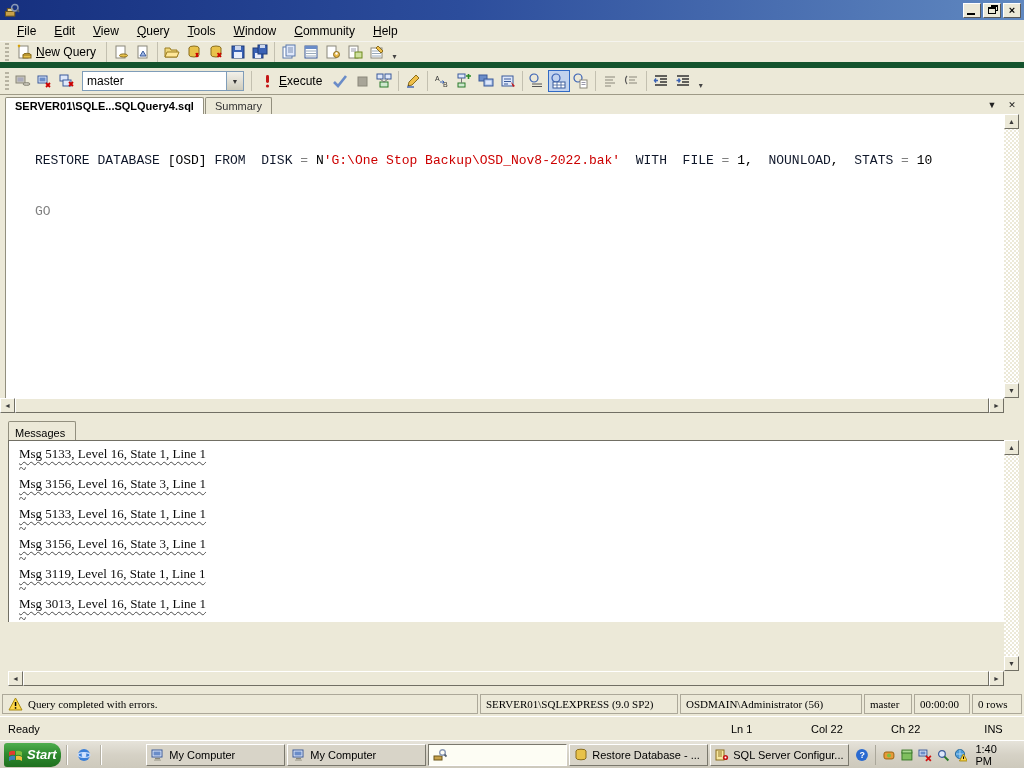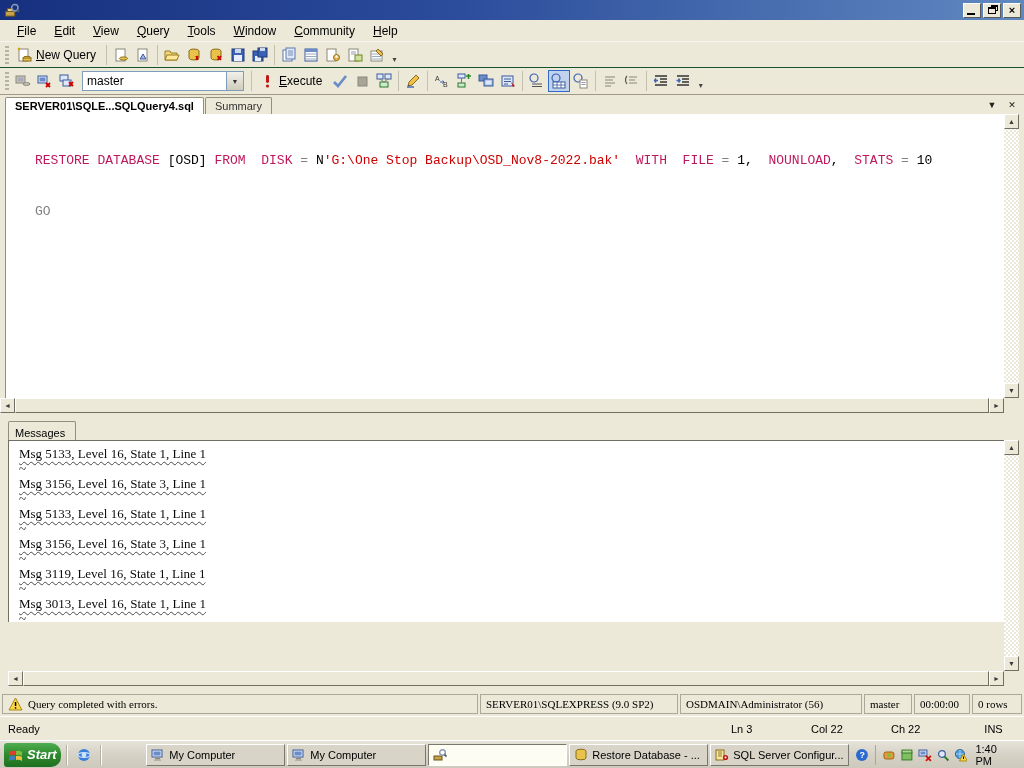--- a/index.html
+++ b/index.html
@@ -22,21 +22,21 @@
 
   
   .menubar { position:absolute; left:0; top:20px; width:1024px; height:22px; background:#ece9d8;
     display:flex; align-items:center; padding-left:8px; border-bottom:1px solid #f5f4ef; }
   .menu-item { display:inline-block; padding:3px 9px; font-size:12px; color:#000; }
   .menu-item::first-letter { text-decoration:underline; }
 
   
   .toolbar { position:absolute; left:0; width:1024px; height:26px; background:#ece9d8;
     display:flex; align-items:center; padding-left:2px; }
-  .toolbar1 { top:42px; border-bottom:1px solid #14532d; }
+  .toolbar1 { top:42px; border-bottom:6px solid #14532d; }
   .toolbar2 { top:68px; border-bottom:1px solid #9e9a87; height:27px; }
   .grip { width:4px; height:18px; margin:0 3px;
     background:repeating-linear-gradient(180deg,#b7b3a2 0 2px,transparent 2px 4px); }
   .tsep { width:1px; height:20px; background:#c3c0b0; margin:0 3px; }
   .tbtn { height:22px; min-width:22px; display:flex; align-items:center; justify-content:center;
     padding:0 2px; border:1px solid transparent; }
   .tbtn.labeled { padding:0 6px 0 3px; gap:4px; font-size:12px; }
   .tbtn.labeled .lbl::first-letter { text-decoration:underline; }
   .tbtn.selected { border-color:#316ac5; background:#c1d2ee; }
   .ico16 { width:16px; height:16px; display:block; }
@@ -55,21 +55,21 @@
     border-radius:2px 2px 0 0; white-space:nowrap; }
   .doc-tab.active { background:#fff; font-weight:bold; color:#000; }
   .tabstrip-btns { position:absolute; right:4px; top:2px; display:flex; gap:4px; }
   .strip-btn { width:16px; height:14px; text-align:center; font-size:9px; color:#222; line-height:14px; }
 
   
   .editor { position:absolute; left:5px; top:114px; width:999px; height:284px; background:#fff;
     border-left:1px solid #928f7e; font-family:"Liberation Mono",monospace; font-size:13px; line-height:17px;
     padding:4px 0 0 29px; white-space:pre; overflow:hidden; }
   .editor span { white-space:pre; }
-  .kw { color:#be185d; }
+  .kw { color:#0f172a; }
   .pl { color:#000000; }
   .op { color:#808080; }
   .str { color:#cc0000; }
 
   
   .track { background-color:#fff;
     background-image:linear-gradient(45deg,#ece9d8 25%,transparent 25%,transparent 75%,#ece9d8 75%),
                      linear-gradient(45deg,#ece9d8 25%,transparent 25%,transparent 75%,#ece9d8 75%);
     background-size:4px 4px; background-position:0 0,2px 2px; }
   .sb-btn { background:#ece9d8; border:1px solid; border-color:#fff #716f64 #716f64 #fff;
@@ -472,21 +472,21 @@
     <div class="scell" style="width:198px;">SERVER01\SQLEXPRESS (9.0 SP2)</div>
     <div class="scell" style="width:182px;">OSDMAIN\Administrator (56)</div>
     <div class="scell" style="width:48px;">master</div>
     <div class="scell" style="width:56px;">00:00:00</div>
     <div class="scell" style="width:50px;">0 rows</div>
   </div>
 
   <div class="statusbar2">
     <span>Ready</span>
     <div class="sb2-right">
-      <span class="sb2-item">Ln 3</span>
+      <span class="sb2-item">Ln 1</span>
       <span class="sb2-item">Col 22</span>
       <span class="sb2-item">Ch 22</span>
       <span class="sb2-item last">INS</span>
     </div>
   </div>
 
   <div class="taskbar">
     <div class="start-btn">
       <svg width="15" height="14" viewBox="0 0 15 14">
         <path d="M1 4 Q4 2 7 3 L7 7 Q4 6 1 8 Z" fill="#e33b2e"></path>

